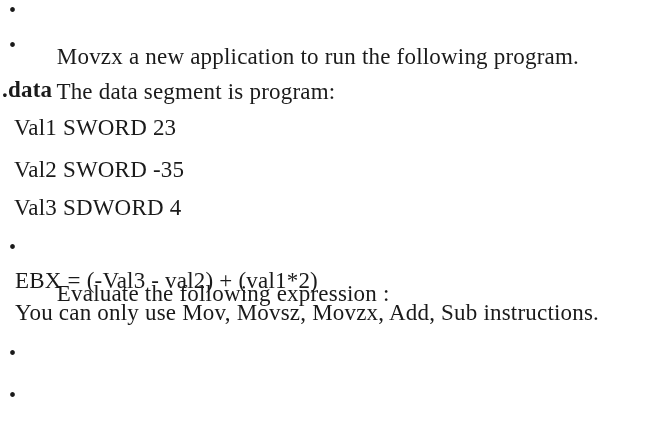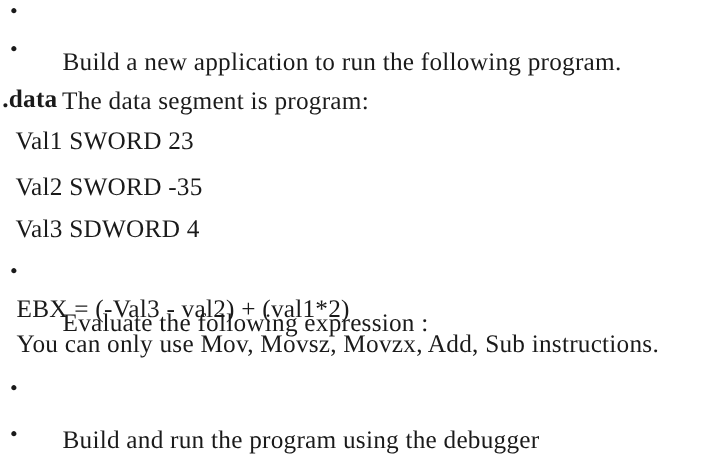--- a/index.html
+++ b/index.html
@@ -50,21 +50,21 @@
     left: 15px;
   }
 </style>
 </head>
 <body>
 
 <div class="page">
 
   <div class="line bullet-line" style="top:-1px">
     <span class="bullet-marker">•</span>
-    <span>Build a new application to run the following program.</span>
+    <span>Movzx a new application to run the following program.</span>
   </div>
 
   <div class="line bullet-line" style="top:34px">
     <span class="bullet-marker">•</span>
     <span>The data segment is program:</span>
   </div>
 
   <div class="line heading-line" style="top:78px">.data</div>
 
   <div class="line data-line" style="top:116px">Val1 SWORD 23</div>
@@ -77,21 +77,20 @@
     <span class="bullet-marker">•</span>
     <span>Evaluate the following expression :</span>
   </div>
 
   <div class="line expr-line" style="top:269px">EBX = (-Val3 - val2) + (val1*2)</div>
 
   <div class="line note-line" style="top:301px">You can only use Mov, Movsz, Movzx, Add, Sub instructions.</div>
 
   <div class="line bullet-line" style="top:342px">
     <span class="bullet-marker">•</span>
-    <span>Build and run the program using the debugger</span>
   </div>
 
   <div class="line bullet-line" style="top:384px">
     <span class="bullet-marker">•</span>
     <span>Examine the content of the registers</span>
   </div>
 
 </div>
 
 </body></html>

